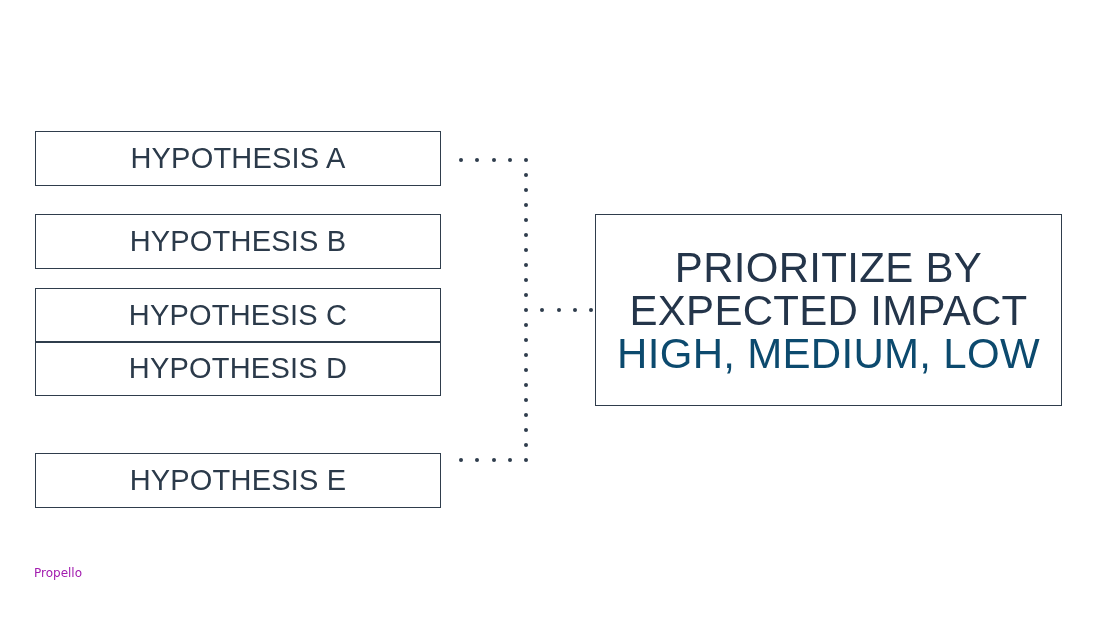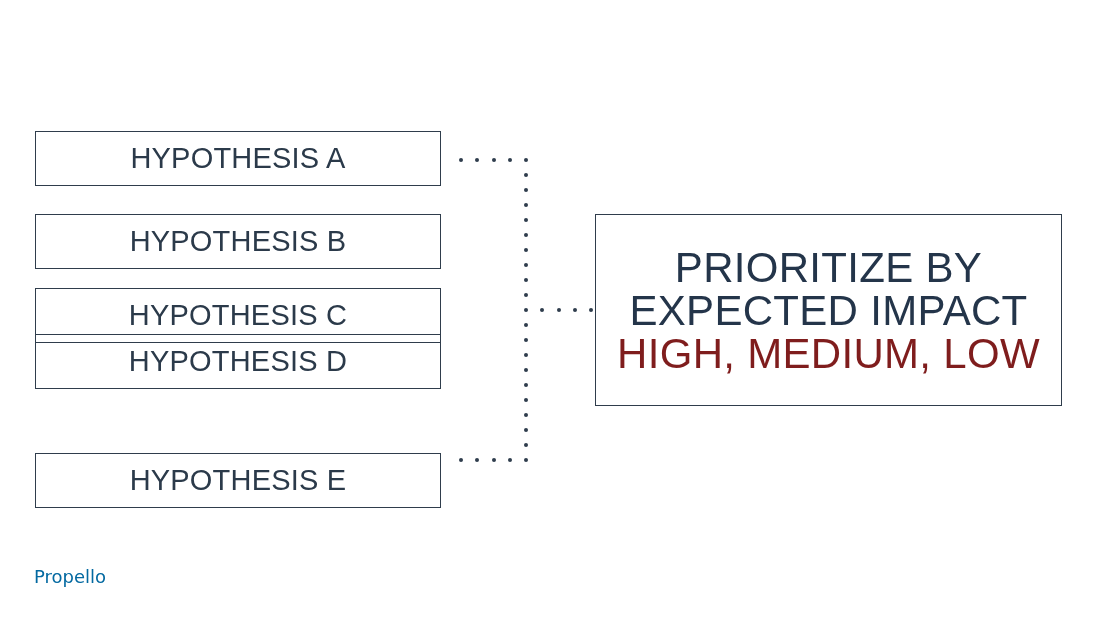--- a/index.html
+++ b/index.html
@@ -2,37 +2,37 @@
 <html><head>
 <meta charset="utf-8">
 <style>
   html,body{margin:0;padding:0;background:#ffffff;}
   body{width:1097px;height:617px;position:relative;overflow:hidden;font-family:"Liberation Sans",sans-serif;}
   .hbox{position:absolute;left:35px;width:406px;height:55px;border:1.5px solid #2f3d4c;display:flex;align-items:center;justify-content:center;box-sizing:border-box;}
   .hbox span{font-size:29px;color:#2b3a4a;letter-spacing:0.2px;}
   .dot{position:absolute;width:4px;height:4px;border-radius:50%;background:#2f3d4c;}
   .rbox{position:absolute;left:595px;top:214px;width:467px;height:192px;border:1.5px solid #2f3d4c;box-sizing:border-box;display:flex;flex-direction:column;align-items:center;justify-content:center;}
   .rbox .l{font-size:42px;line-height:43px;color:#24354a;letter-spacing:0.3px;}
-  .rbox .l.accent{color:#7f1d1d;}
-  .brand{position:absolute;left:34px;top:566px;font-size:18px;color:#0369a1;font-family:"DejaVu Sans",sans-serif;}
+  .rbox .l.accent{color:#0c4a6e;}
+  .brand{position:absolute;left:34px;top:566px;font-size:12px;color:#a21caf;font-family:"DejaVu Sans",sans-serif;}
 </style>
 </head>
 <body>
 
 <div>
   <div class="hbox" style="top:131px">
       <span>HYPOTHESIS A</span>
     </div>
   <div class="hbox" style="top:214px">
       <span>HYPOTHESIS B</span>
     </div>
   <div class="hbox" style="top:288px">
       <span>HYPOTHESIS C</span>
     </div>
-  <div class="hbox" style="top:334px">
+  <div class="hbox" style="top:341px">
       <span>HYPOTHESIS D</span>
     </div>
   <div class="hbox" style="top:453px">
       <span>HYPOTHESIS E</span>
     </div>
 
   <div id="connector">
       <div class="dot" style="left: 459px; top: 158px;"></div>
       <div class="dot" style="left: 475.25px; top: 158px;"></div>
       <div class="dot" style="left: 491.5px; top: 158px;"></div>

